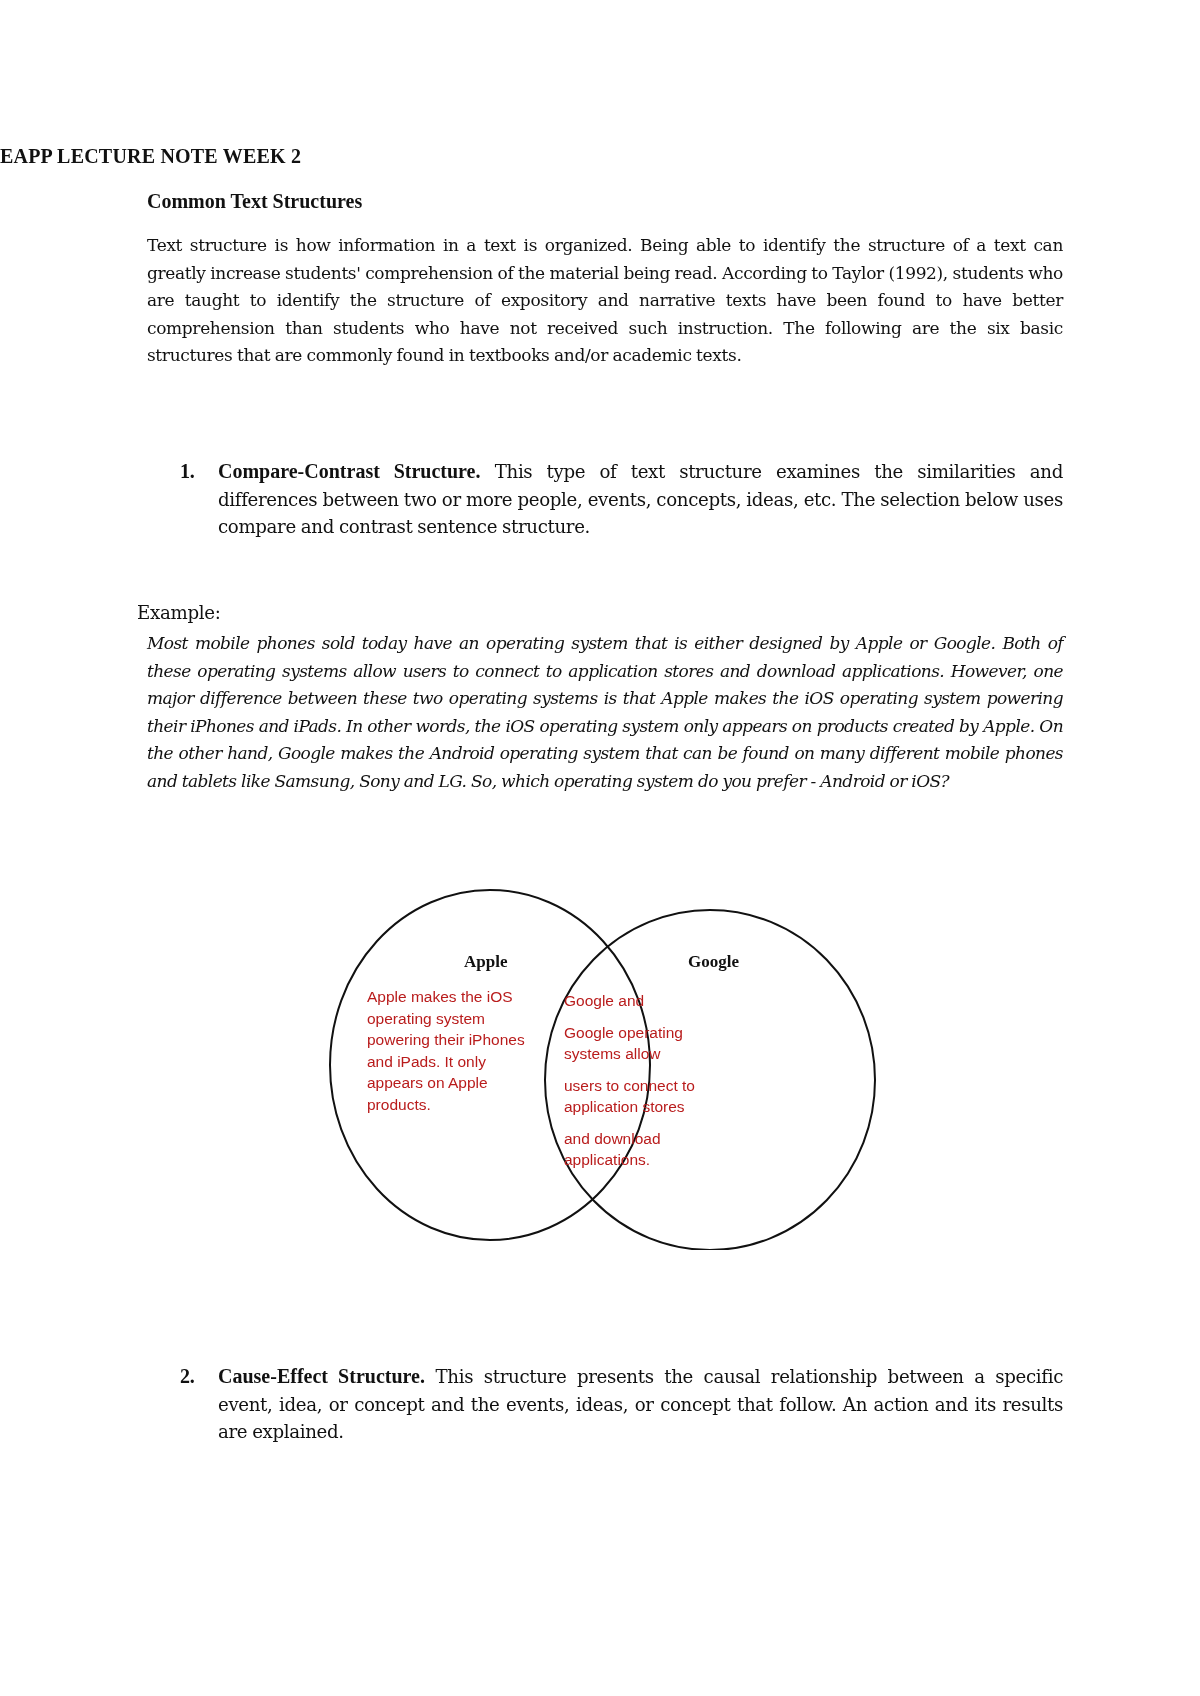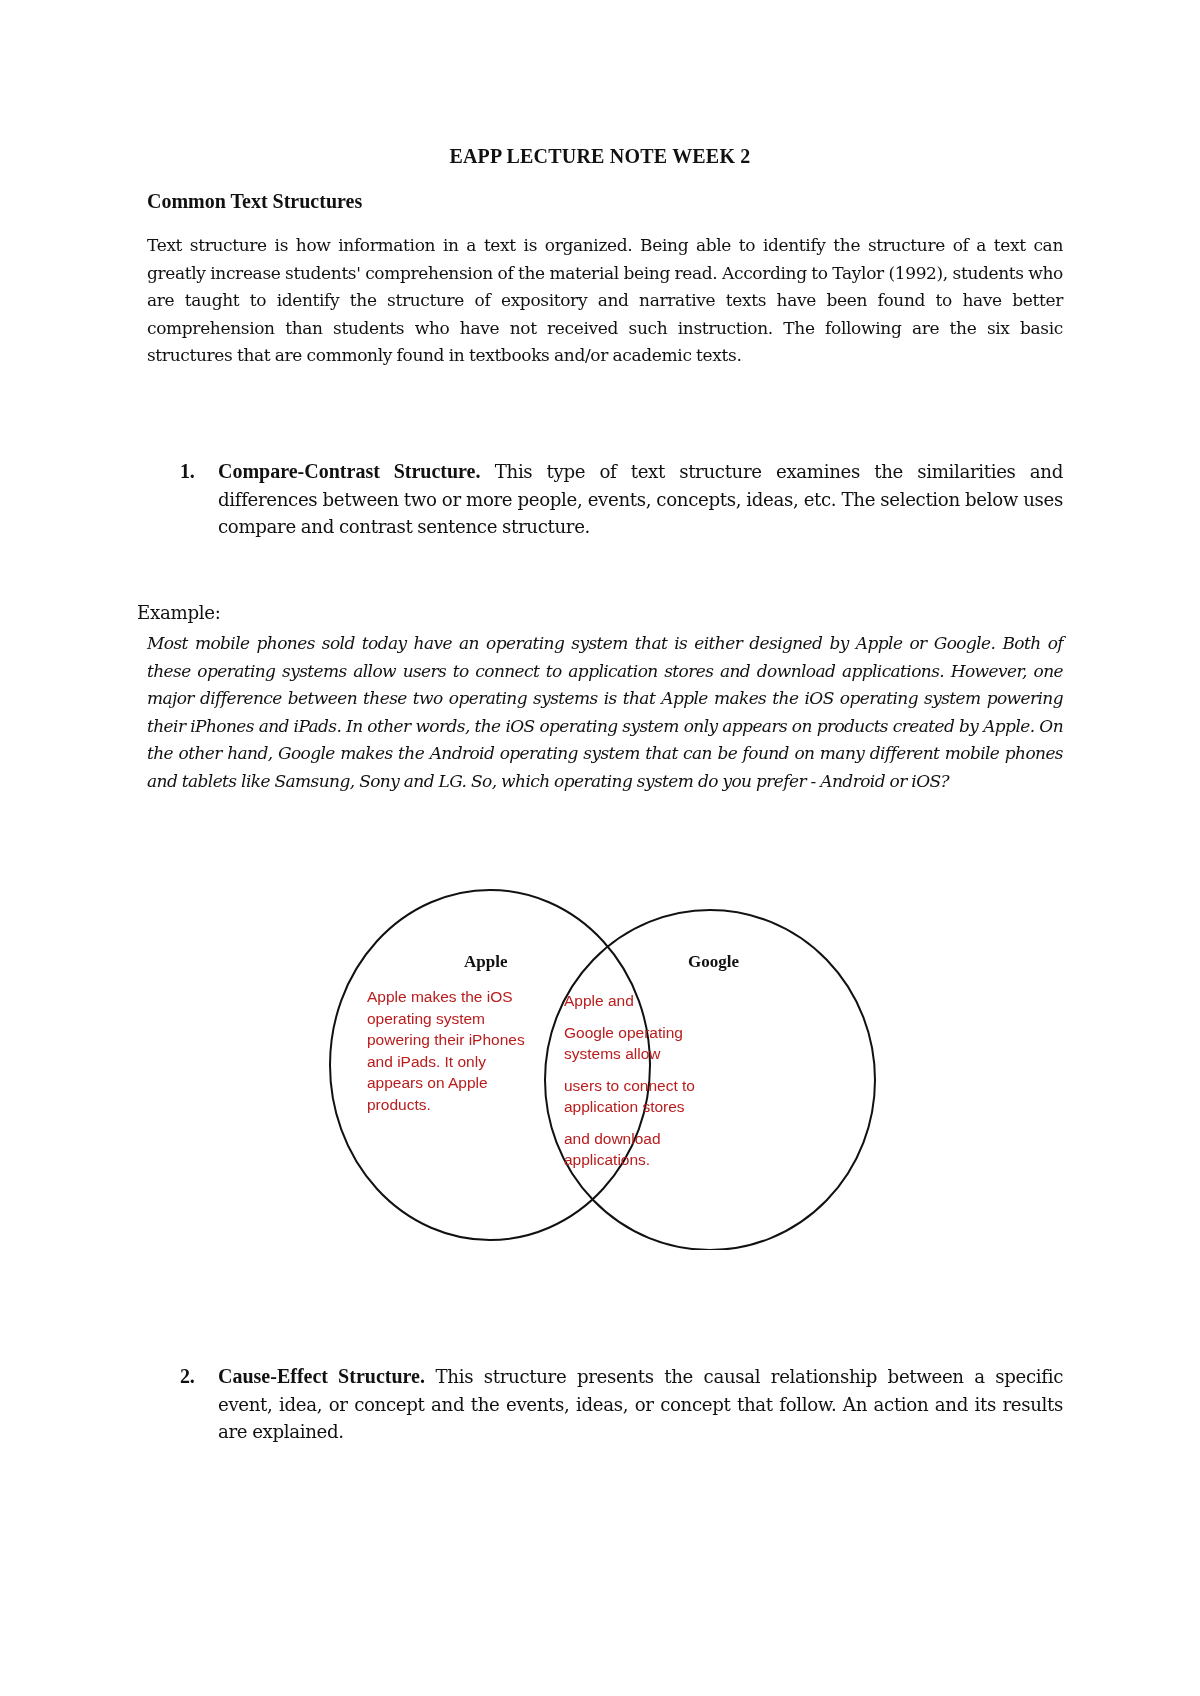--- a/index.html
+++ b/index.html
@@ -2,21 +2,21 @@
 <html><head>
 <meta charset="utf-8">
 <style>
   html, body { margin: 0; padding: 0; background: #ffffff; }
   body {
     width: 1200px; height: 1696px; position: relative; overflow: hidden;
     font-family: "DejaVu Serif", serif; color: #111111;
   }
   .page-title {
     position: absolute; left: 0; width: 1200px; top: 145px;
-    text-align: center; font-family: "Liberation Serif", serif;
+    font-family: "Liberation Serif", serif;
     font-weight: bold; font-size: 20px; letter-spacing: 0.2px;
   }
   .section-heading {
     position: absolute; left: 147px; top: 190px;
     font-family: "Liberation Serif", serif; font-weight: bold; font-size: 20px;
   }
   .body-text {
     position: absolute; left: 147px; width: 916px;
     font-size: 17px; line-height: 27.6px; text-align: justify;
     font-family: "DejaVu Serif", serif; letter-spacing: -0.35px;
@@ -66,21 +66,21 @@
   <div class="venn-label" style="left:368px; top:72px;">Google</div>
   <div class="venn-text" id="venn-left" style="left:47px; top:106px;">
       <div>Apple makes the iOS</div>
       <div>operating system</div>
       <div>powering their iPhones</div>
       <div>and iPads. It only</div>
       <div>appears on Apple</div>
       <div>products.</div>
     </div>
   <div class="venn-text venn-mid" id="venn-mid" style="left:244px; top:110px;">
-      <p>Apple and</p>
+      <p>Google and</p>
       <p>Google operating<br>systems allow</p>
       <p>users to connect to<br>application stores</p>
       <p>and download<br>applications.</p>
     </div>
 </div>
 
 <div class="list-item" id="item2">
   <span class="num">2.</span>
   <div class="content"><span class="lead">Cause-Effect Structure.</span><span> This structure presents the causal relationship between a specific event, idea, or concept and the events, ideas, or concept that follow. An action and its results are explained.</span></div>
 </div>

